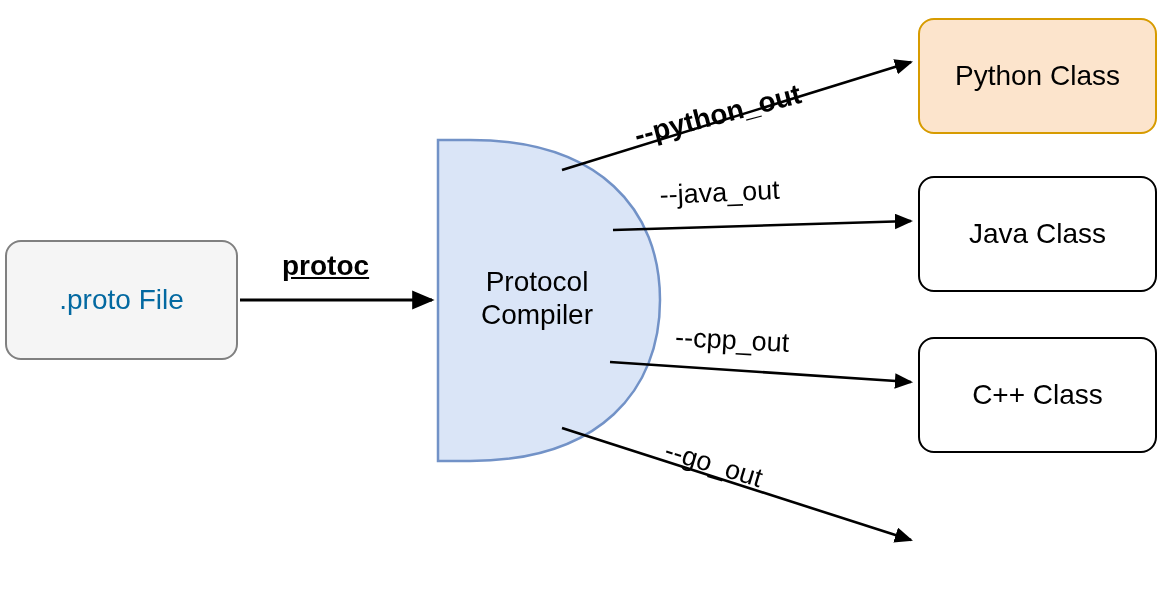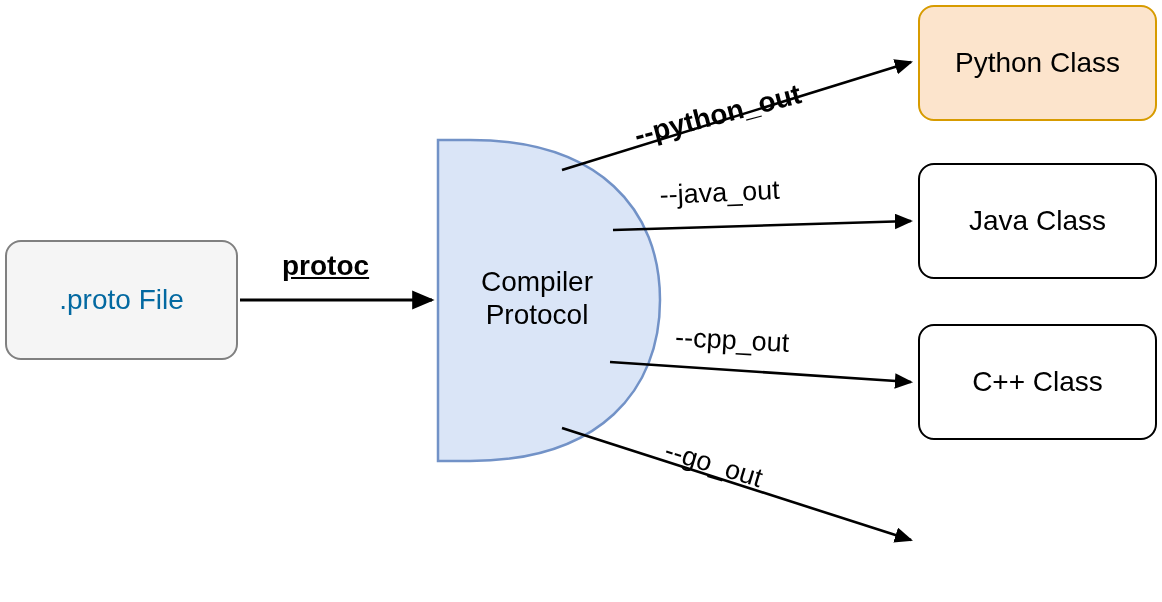--- a/index.html
+++ b/index.html
@@ -38,20 +38,21 @@
     font-size: 28px;
   }
   .node-out {
     width: 239px;
     height: 116px;
     background: #ffffff;
     border: 2.5px solid #000000;
     border-radius: 16px;
     color: #000000;
     font-size: 28px;
+    margin-top: 13px;
   }
   .node-python {
     left: 918px;
     top: 5px;
     background: #FCE4CC;
     border: 2.5px solid #D79B00;
   }
   .node-java  { left: 918px; top: 163px; }
   .node-cpp   { left: 918px; top: 324px; }
   .node-go    { left: 918px; top: 483px; }
@@ -95,22 +96,22 @@
 </head>
 <body>
 
 <div id="canvas">
 
   <svg class="layer" viewBox="0 0 1162 602">
     <path d="M 438 140 L 438 461 L 470 461 C 600 461 660 390 660 300 C 660 210 600 140 470 140 Z" fill="#DAE5F7" stroke="#7292C7" stroke-width="2.5"></path>
   </svg>
 
   <div class="compiler-label">
+    <div>Protocol</div>
     <div>Compiler</div>
-    <div>Protocol</div>
   </div>
 
   <svg class="layer edges" viewBox="0 0 1162 602">
     <defs>
       <marker id="arrowhead" markerWidth="7" markerHeight="7" refX="6.2" refY="3.0" orient="auto" markerUnits="strokeWidth">
         <path d="M 0 0 L 7 3 L 0 6 z" fill="#000000"></path>
       </marker>
     </defs>
 
     <line x1="240" y1="300" x2="432" y2="300" stroke="#000000" stroke-width="3.2" marker-end="url(#arrowhead)"></line>

